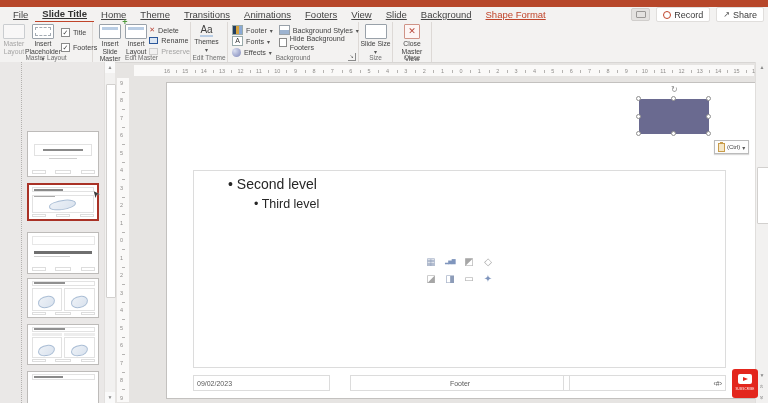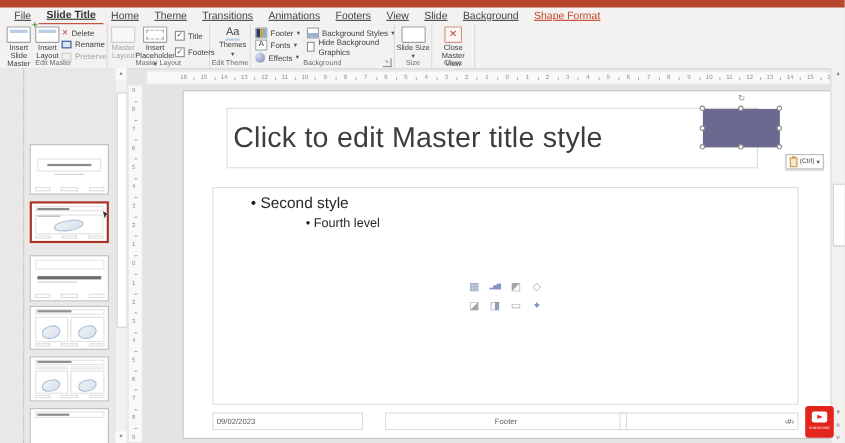--- a/index.html
+++ b/index.html
@@ -133,23 +133,62 @@
         <span class="tab">Home</span>
         <span class="tab">Theme</span>
         <span class="tab">Transitions</span>
         <span class="tab">Animations</span>
         <span class="tab">Footers</span>
         <span class="tab">View</span>
         <span class="tab">Slide</span>
         <span class="tab">Background</span>
         <span class="tab contextual">Shape Format</span>
       </div>
+    <div class="menu-right">
+      <div class="comment-btn"><span></span></div>
+      <div class="pillbtn">
+        <span class="rec-dot"></span>
+        <span>Record</span>
+      </div>
+      <div class="pillbtn">
+        <span class="share-glyph">↗</span>
+        <span>Share</span>
+      </div>
+    </div>
   </div>
 
   <div class="ribbon">
+
+    <div class="rgroup" style="width:92px">
+      <div class="rg-content" style="padding-left:3px">
+        <div class="bigbtn disabled">
+          <span class="bicon">
+              <span class="islide"></span>
+            </span>
+          <span>Master Layout</span>
+        </div>
+        <div class="bigbtn" style="width:37px">
+          <span class="bicon">
+              <span class="islide dashed"></span>
+            </span>
+          <span><span>Insert Placeholder</span> <span class="drop">▾</span></span>
+        </div>
+        <div class="smallcol" style="gap:6px;padding-top:4px">
+          <div class="cbrow">
+              <span class="cbox">✓</span>
+              <span>Title</span>
+            </div>
+          <div class="cbrow">
+              <span class="cbox">✓</span>
+              <span>Footers</span>
+            </div>
+        </div>
+      </div>
+      <div class="rg-label">Master Layout</div>
+    </div>
 
     <div class="rgroup" style="width:97px">
       <div class="rg-content" style="padding-left:4px">
         <div class="bigbtn">
           <span class="bicon">
               <span class="islide band"></span>
             </span>
           <span>Insert Slide Master</span>
         </div>
         <div class="bigbtn">
@@ -169,50 +208,22 @@
             </div>
           <div class="smallbtn disabled">
               <span class="si-pre"></span>
               <span>Preserve</span>
             </div>
         </div>
       </div>
       <div class="rg-label">Edit Master</div>
     </div>
 
-    <div class="rgroup" style="width:92px">
-      <div class="rg-content" style="padding-left:3px">
-        <div class="bigbtn disabled">
-          <span class="bicon">
-              <span class="islide"></span>
-            </span>
-          <span>Master Layout</span>
-        </div>
-        <div class="bigbtn" style="width:37px">
-          <span class="bicon">
-              <span class="islide dashed"></span>
-            </span>
-          <span><span>Insert Placeholder</span> <span class="drop">▾</span></span>
-        </div>
-        <div class="smallcol" style="gap:6px;padding-top:4px">
-          <div class="cbrow">
-              <span class="cbox">✓</span>
-              <span>Title</span>
-            </div>
-          <div class="cbrow">
-              <span class="cbox">✓</span>
-              <span>Footers</span>
-            </div>
-        </div>
-      </div>
-      <div class="rg-label">Master Layout</div>
-    </div>
-
     <div class="rgroup" style="width:36px">
-      <div class="rg-content" style="justify-content:flex-end">
+      <div class="rg-content" style="justify-content:flex-start">
         <div class="bigbtn">
           <span class="bicon">
               <span class="aa-icon">Aa</span>
             </span>
           <span><span>Themes</span><br><span class="drop">▾</span></span>
         </div>
       </div>
       <div class="rg-label">Edit Theme</div>
     </div>
 
@@ -236,21 +247,21 @@
             </div>
         </div>
         <div class="smallcol" style="gap:4px;padding-left:6px">
           <div class="smallbtn">
               <span class="bgs-icon"></span>
               <span>Background Styles</span>
               <span class="drop">▾</span>
             </div>
           <div class="cbrow">
               <span class="cbox"></span>
-              <span>Hide Background Graphics</span>
+              <span>Hide Background Footers</span>
             </div>
         </div>
       </div>
       <div class="rg-label">Background</div>
       <div class="launcher">↘</div>
     </div>
 
     <div class="rgroup" style="width:33px">
       <div class="rg-content" style="justify-content:center">
         <div class="bigbtn">
@@ -446,26 +457,25 @@
       <span class="rnum" style="top: 264px;">6</span>
       <span class="rtick" style="top: 276.25px;"></span>
       <span class="rnum" style="top: 281.5px;">7</span>
       <span class="rtick" style="top: 293.75px;"></span>
       <span class="rnum" style="top: 299px;">8</span>
       <span class="rtick" style="top: 311.25px;"></span>
       <span class="rnum" style="top: 316.5px;">9</span>
     </div>
 
   <div class="slide">
-    <div class="ph title-ph">Click to edit Master title style</div>
 
     <div class="ph body-ph">
       <div>
-          <div class="blvl l2">Second style</div>
-          <div class="blvl l4">Fourth level</div>
+          <div class="blvl l2">Second level</div>
+          <div class="blvl l3">Third level</div>
         </div>
       <div class="cicons">
           <div class="cicon" style="color: rgb(141, 156, 184);">▦</div>
           <div class="cicon bars" style="color: rgb(127, 149, 189);">▂▅▇</div>
           <div class="cicon" style="color: rgb(166, 166, 166);">◩</div>
           <div class="cicon" style="color: rgb(166, 166, 166);">◇</div>
           <div class="cicon" style="color: rgb(166, 166, 166);">◪</div>
           <div class="cicon" style="color: rgb(141, 156, 184);">◨</div>
           <div class="cicon" style="color: rgb(166, 166, 166);">▭</div>
           <div class="cicon" style="color: rgb(127, 149, 189);">✦</div>

